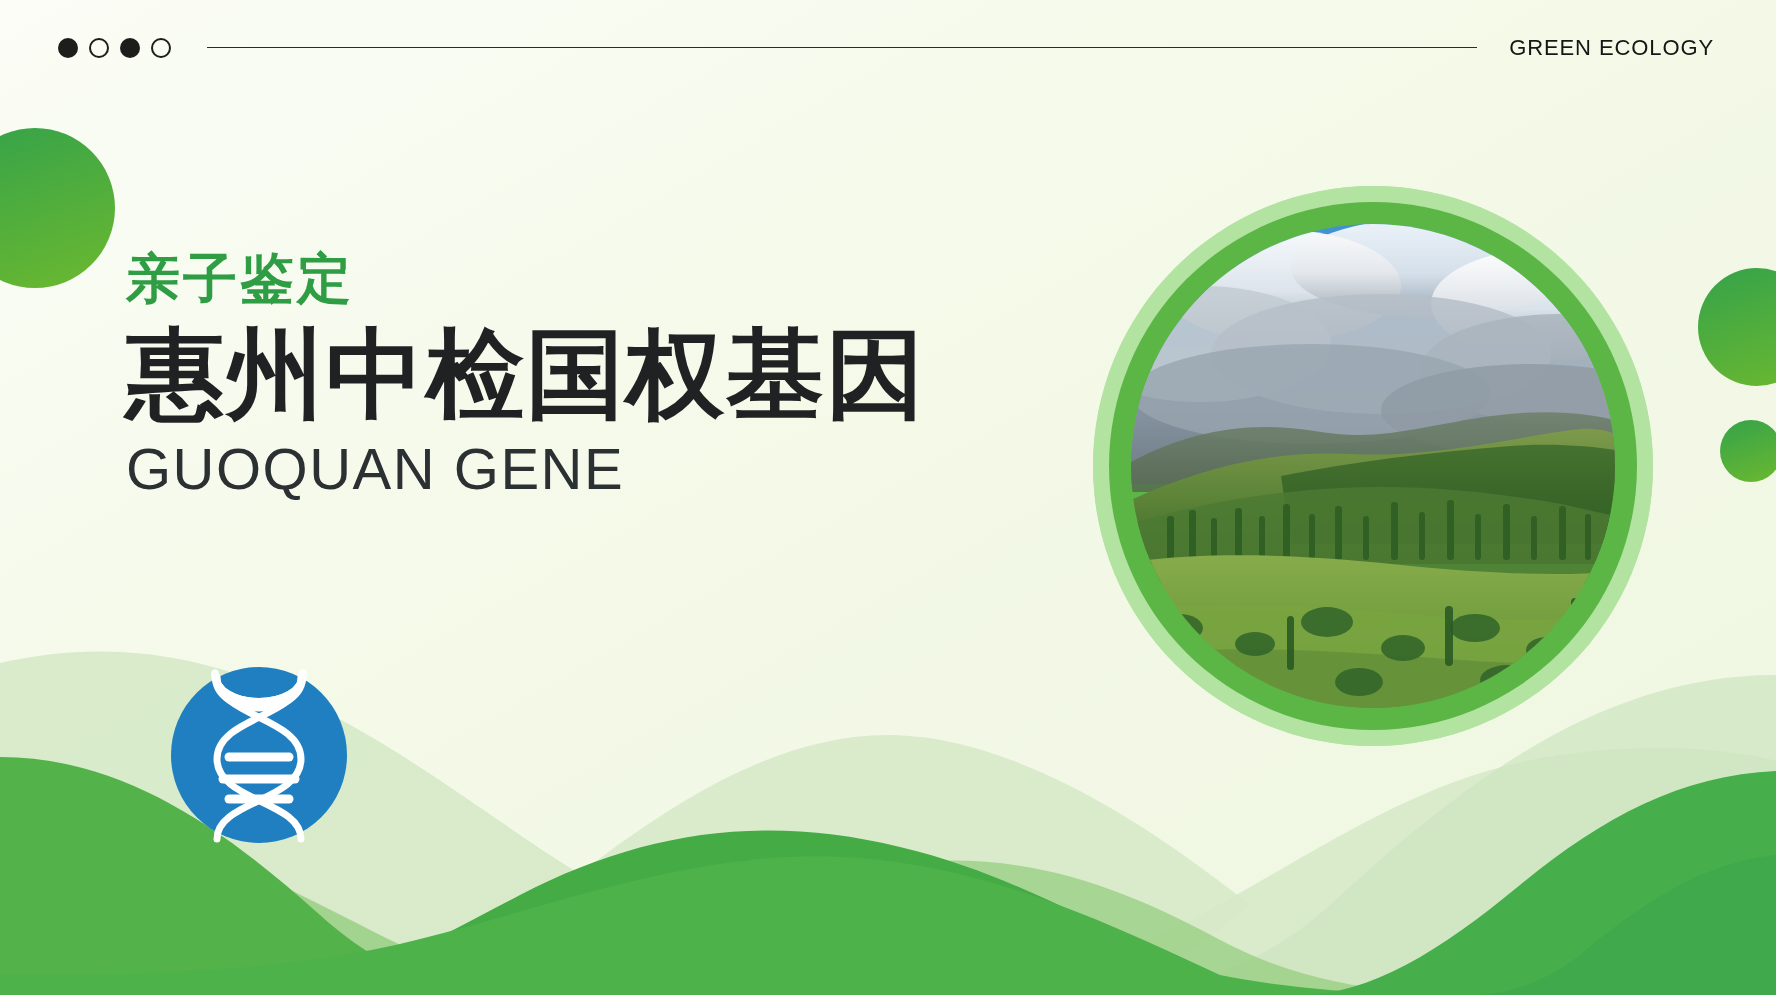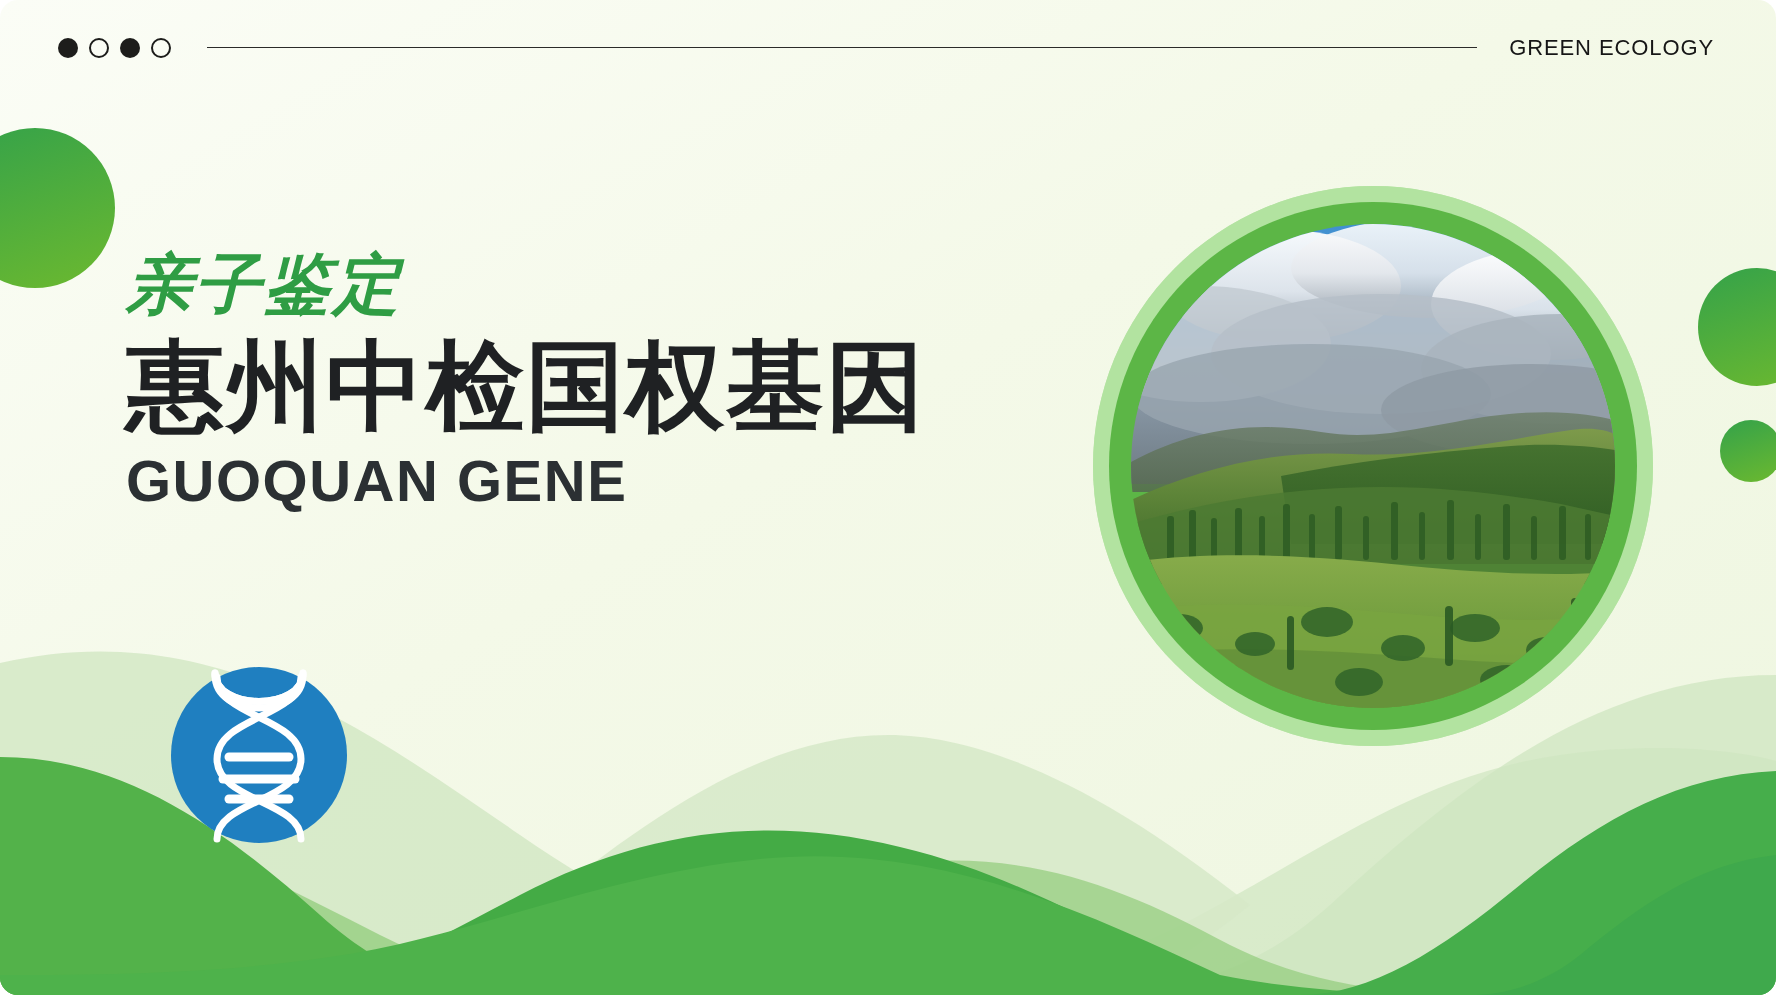--- a/index.html
+++ b/index.html
@@ -10,21 +10,20 @@
   body {
     font-family: "Liberation Sans", "DejaVu Sans", sans-serif;
   }
 
   #slide {
     position: relative;
     width: 1776px;
     height: 995px;
     overflow: hidden;
     background: linear-gradient(150deg, #fbfdf6 0%, #f4f9e8 45%, #eef6e0 100%);
-    border-radius: 18px;
   }
 
   
   .deco-circle {
     position: absolute;
     border-radius: 50%;
     background: linear-gradient(160deg, #34a24a 0%, #6cb92f 100%);
   }
   #deco-tl {
     left: -45px;
@@ -99,41 +98,40 @@
   }
 
   
   #text-block {
     position: absolute;
     left: 126px;
     top: 250px;
     z-index: 20;
   }
   #eyebrow {
-    font-size: 66px;
+    font-size: 54px;
     font-weight: bold;
     color: #2f9d44;
     letter-spacing: 3px;
     line-height: 1.05;
     margin: 0 0 16px 0;
     white-space: nowrap;
-    font-style: italic;
   }
   #main-title {
     font-size: 98px;
     font-weight: bold;
     color: #1f2123;
     letter-spacing: 2px;
     line-height: 1.06;
     margin: 12px 0 10px 0;
     white-space: nowrap;
   }
   #sub-title {
     font-size: 58px;
-    font-weight: bold;
+    font-weight: normal;
     color: #2b3033;
     letter-spacing: 1.5px;
     line-height: 1.1;
     margin: 0;
     white-space: nowrap;
   }
 
   
   #dna-logo {
     position: absolute;

